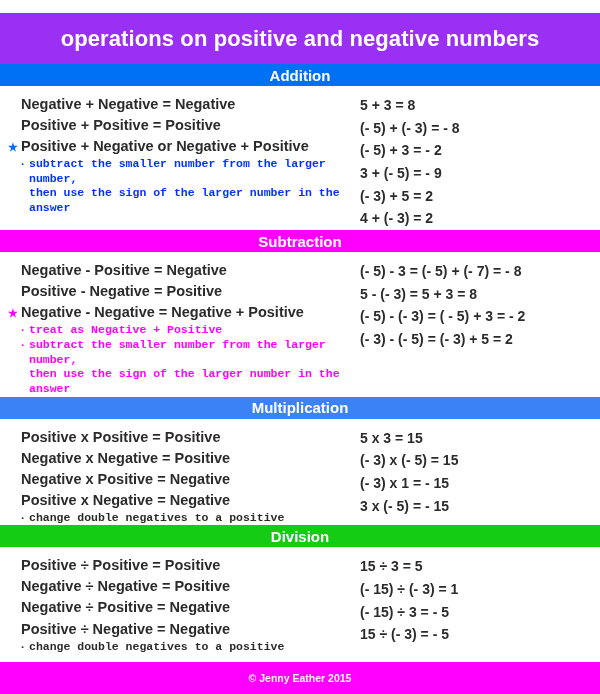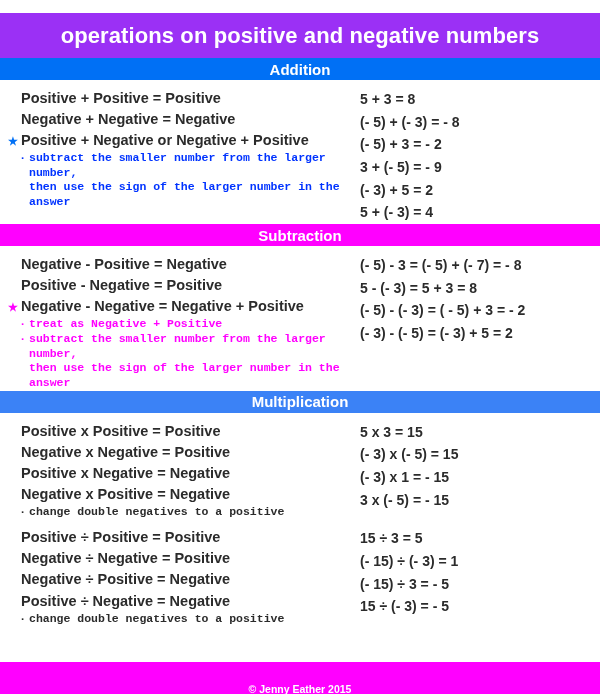--- a/index.html
+++ b/index.html
@@ -18,21 +18,21 @@
     height: 694px;
     position: relative;
     background: #ffffff;
     box-sizing: border-box;
     overflow: hidden;
   }
 
   
   .title-bar {
     margin-top: 13px;
-    height: 45px;
+    height: 51px;
     display: flex;
     align-items: center;
     justify-content: center;
     background: #9B30F5;
   }
   .title-text {
     color: #ffffff;
     font-size: 22px;
     font-weight: bold;
     letter-spacing: 0.1px;
@@ -114,21 +114,21 @@
 
   
   .footer-bar {
     position: absolute;
     left: 0;
     right: 0;
     bottom: 0;
     height: 32px;
     background: #FF00FF;
     display: flex;
-    align-items: flex-end;
+    align-items: center;
     justify-content: center;
   }
   .footer-text {
     color: #ffffff;
     font-size: 10.5px;
     font-weight: bold;
     line-height: 1;
   }
 </style>
 </head>
@@ -142,43 +142,43 @@
 
   <div id="sections">
       <div class="section">
         <div class="sec-header" style="background: rgb(0, 112, 245);">
           <div class="sec-header-text">Addition</div>
         </div>
         <div class="sec-body">
           <div class="col-rules">
             <div class="rule">
               <span class="rule-star hidden" style="color: rgb(0, 112, 245);">★</span>
+              <span class="rule-text">Negative + Negative = Negative</span>
+            </div>
+            <div class="rule">
+              <span class="rule-star hidden" style="color: rgb(0, 112, 245);">★</span>
               <span class="rule-text">Positive + Positive = Positive</span>
-            </div>
-            <div class="rule">
-              <span class="rule-star hidden" style="color: rgb(0, 112, 245);">★</span>
-              <span class="rule-text">Negative + Negative = Negative</span>
             </div>
             <div class="rule">
               <span class="rule-star" style="color: rgb(0, 112, 245);">★</span>
               <span class="rule-text">Positive + Negative or Negative + Positive</span>
             </div>
             <div class="note" style="color: rgb(0, 51, 255);">
               <span class="note-dot">·</span>
               <span class="note-text" style="white-space: pre-line;">subtract the smaller number from the larger number,
 then use the sign of the larger number in the answer</span>
             </div>
           </div>
           <div class="col-examples">
             <div class="example">5 + 3 = 8</div>
             <div class="example">(- 5) + (- 3) = - 8</div>
             <div class="example">(- 5) + 3 = - 2</div>
             <div class="example">3 + (- 5) = - 9</div>
             <div class="example">(- 3) + 5 = 2</div>
-            <div class="example">5 + (- 3) = 4</div>
+            <div class="example">4 + (- 3) = 2</div>
           </div>
         </div>
       </div>
       <div class="section">
         <div class="sec-header" style="background: rgb(255, 0, 255);">
           <div class="sec-header-text">Subtraction</div>
         </div>
         <div class="sec-body">
           <div class="col-rules">
             <div class="rule">
@@ -220,40 +220,43 @@
             <div class="rule">
               <span class="rule-star hidden" style="color: rgb(255, 158, 0);">★</span>
               <span class="rule-text">Positive x Positive = Positive</span>
             </div>
             <div class="rule">
               <span class="rule-star hidden" style="color: rgb(255, 158, 0);">★</span>
               <span class="rule-text">Negative x Negative = Positive</span>
             </div>
             <div class="rule">
               <span class="rule-star hidden" style="color: rgb(255, 158, 0);">★</span>
+              <span class="rule-text">Negative x Positive = Negative</span>
+            </div>
+            <div class="rule">
+              <span class="rule-star hidden" style="color: rgb(255, 158, 0);">★</span>
               <span class="rule-text">Positive x Negative = Negative</span>
-            </div>
-            <div class="rule">
-              <span class="rule-star hidden" style="color: rgb(255, 158, 0);">★</span>
-              <span class="rule-text">Negative x Positive = Negative</span>
             </div>
             <div class="note" style="color: rgb(43, 43, 43);">
               <span class="note-dot">·</span>
               <span class="note-text" style="white-space: pre-line;">change double negatives to a positive</span>
             </div>
           </div>
           <div class="col-examples">
             <div class="example">5 x 3 = 15</div>
             <div class="example">(- 3) x (- 5) = 15</div>
             <div class="example">(- 3) x 1 = - 15</div>
             <div class="example">3 x (- 5) = - 15</div>
           </div>
         </div>
       </div>
       <div class="section">
+        <div class="sec-header" style="background: rgb(19, 204, 19);">
+          <div class="sec-header-text">Division</div>
+        </div>
         <div class="sec-body">
           <div class="col-rules">
             <div class="rule">
               <span class="rule-star hidden" style="color: rgb(19, 204, 19);">★</span>
               <span class="rule-text">Positive ÷ Positive = Positive</span>
             </div>
             <div class="rule">
               <span class="rule-star hidden" style="color: rgb(19, 204, 19);">★</span>
               <span class="rule-text">Negative ÷ Negative = Positive</span>
             </div>

